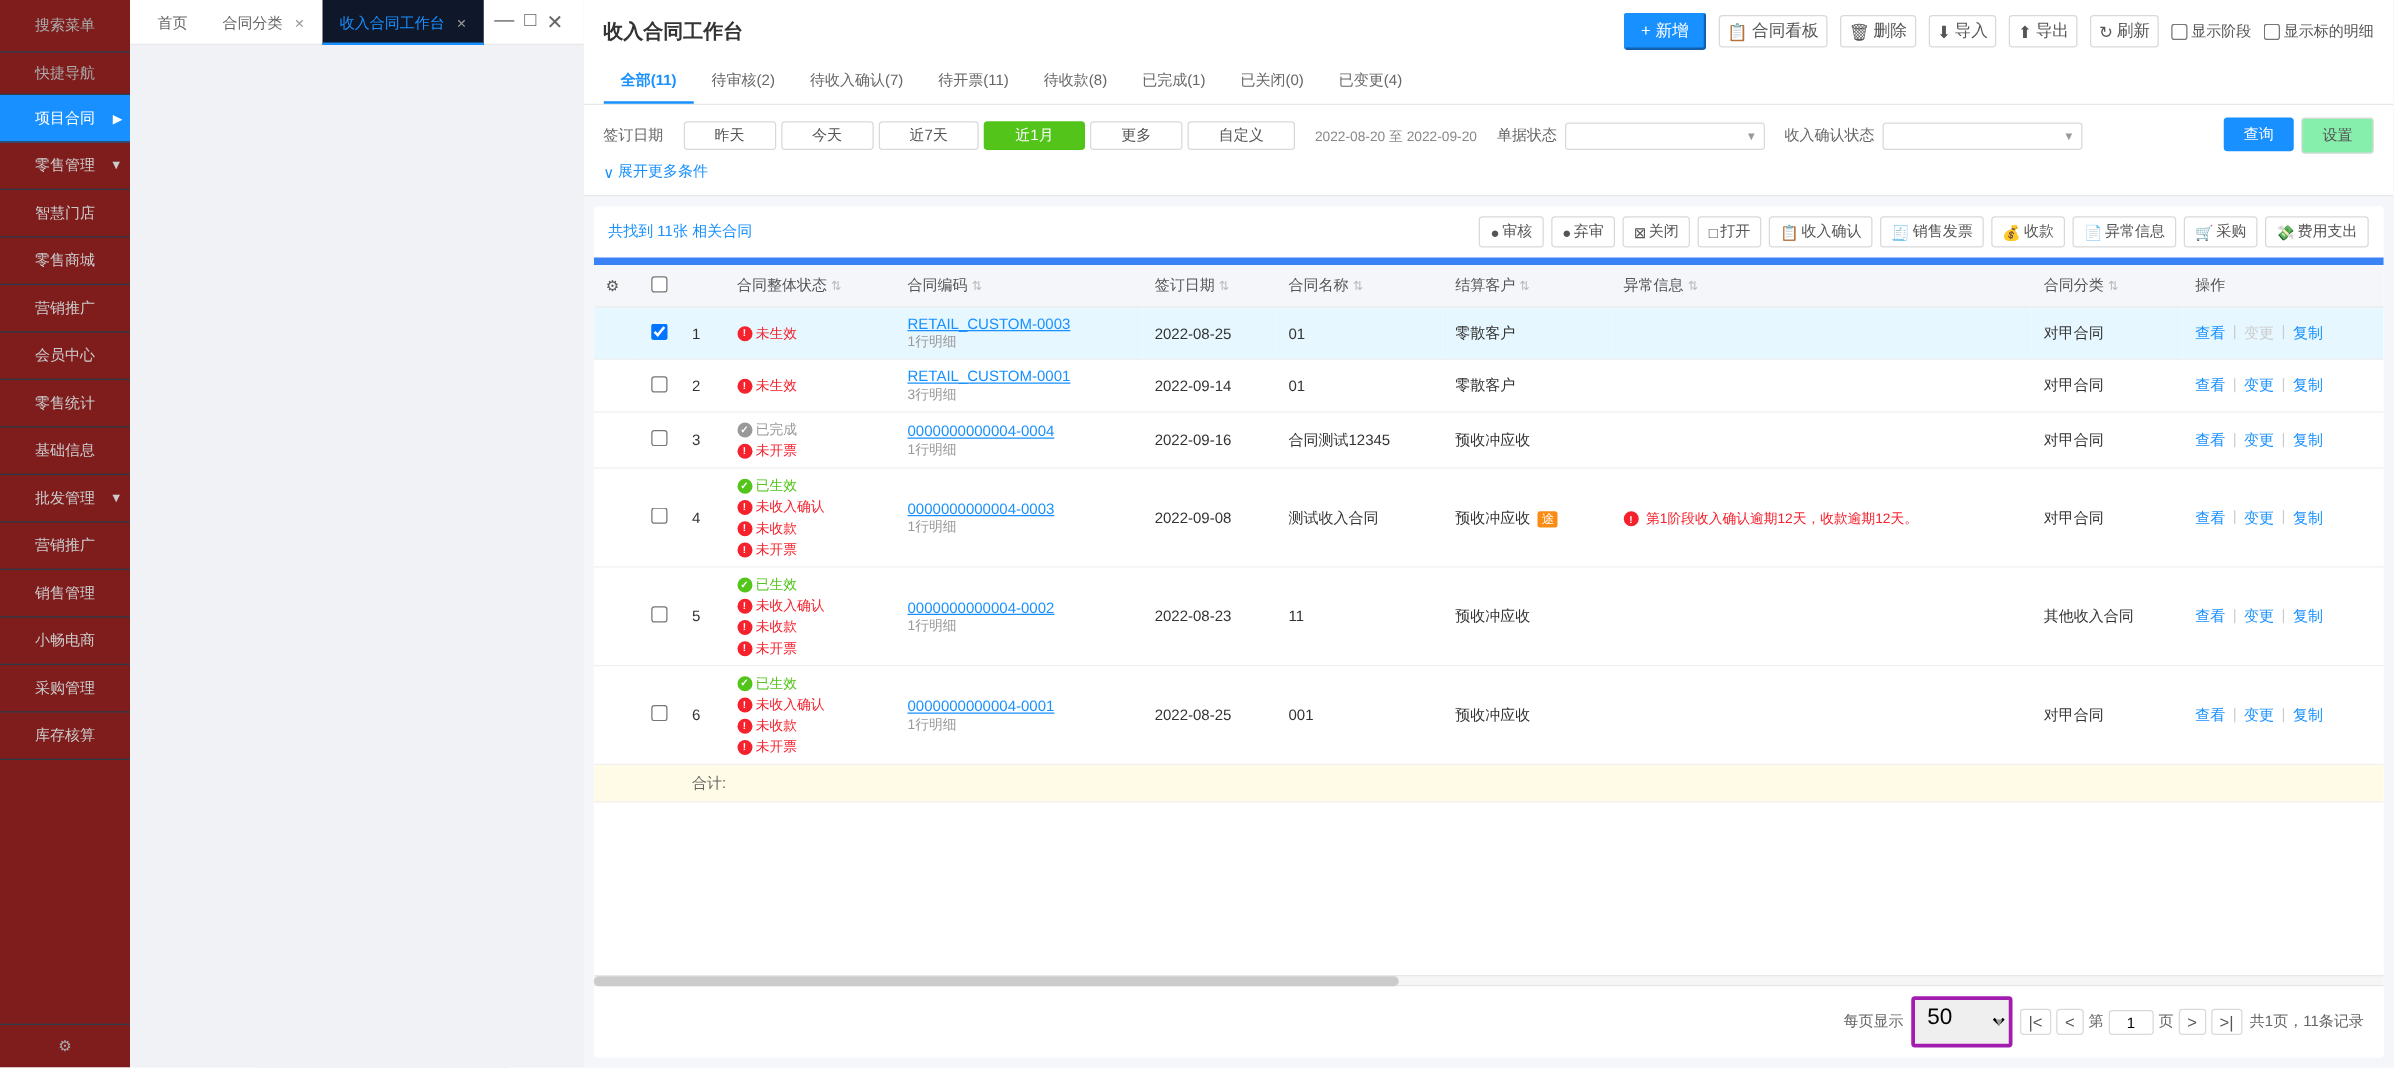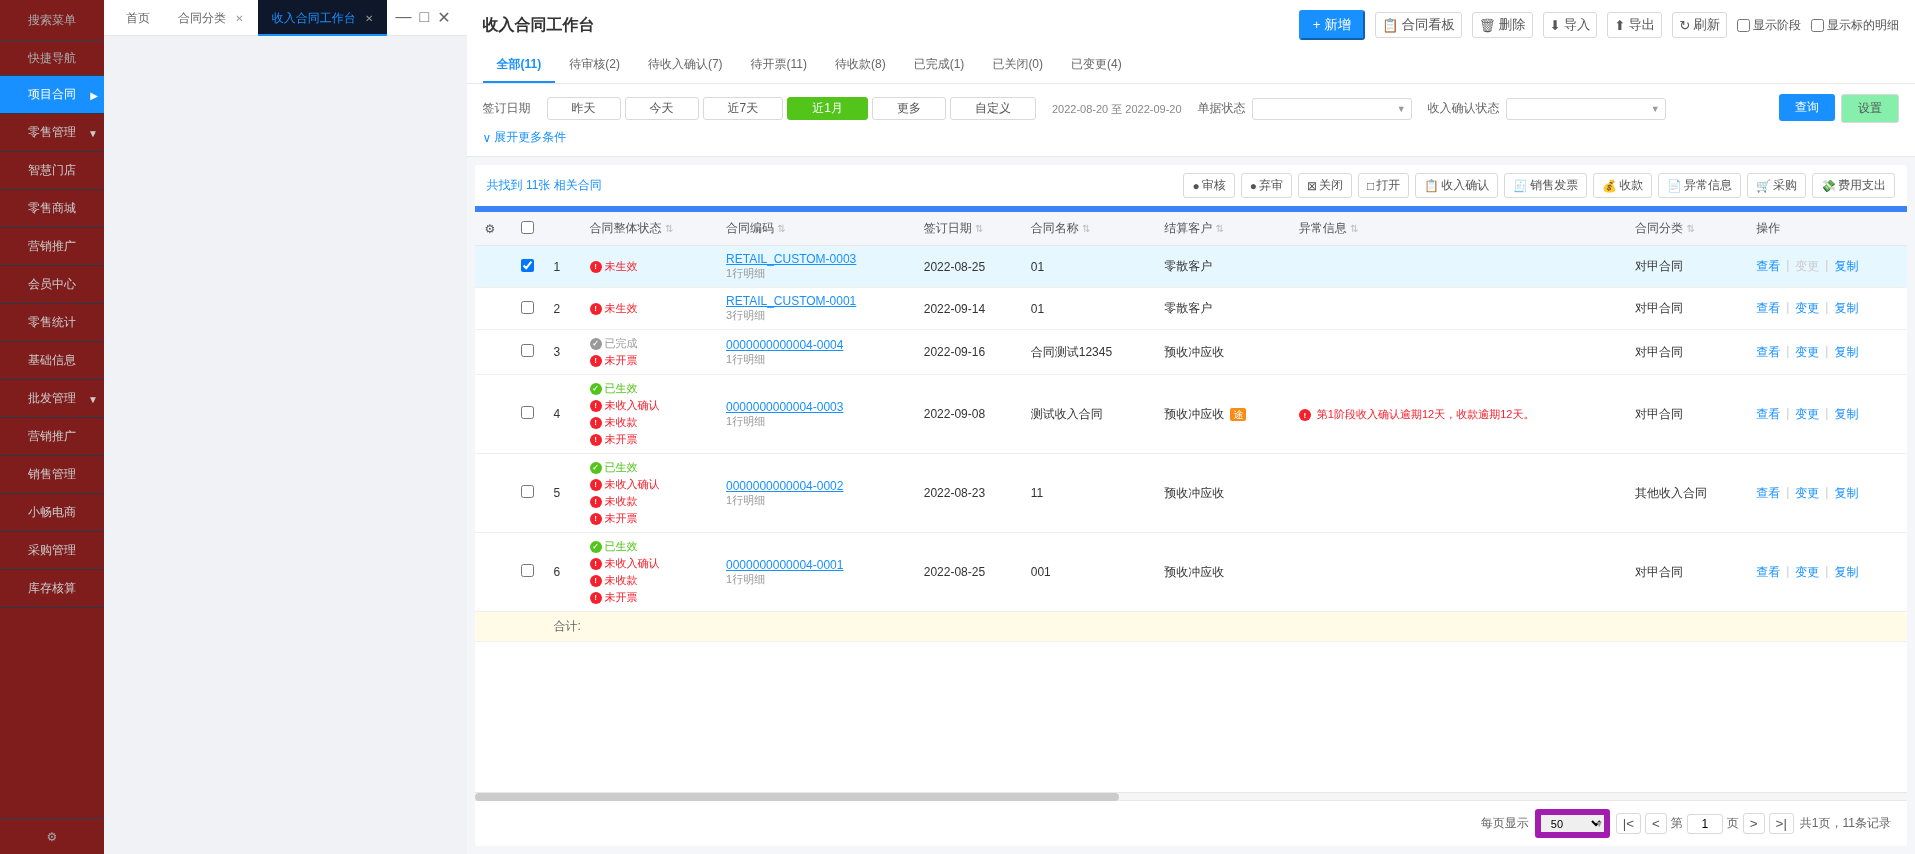--- a/index.html
+++ b/index.html
@@ -93,21 +93,21 @@
     .row-action-btn.disabled { color: #ccc; cursor: default; }
     .row-action-sep { color: #ccc; }
 
     
     .status-multi { display: flex; flex-direction: column; gap: 2px; }
     .status-row { display: flex; align-items: center; gap: 3px; font-size: 11px; }
 
     
     .table-footer { padding: 8px 16px; border-top: 1px solid #e8e8e8; display: flex; align-items: center; justify-content: flex-end; gap: 8px; font-size: 12px; color: #666; background: #fff; }
     .pagination-info { display: flex; align-items: center; gap: 6px; }
-    .page-size-select { border: 6px solid #a21caf; border-radius: 3px; padding: 2px 18px 1px 6px; font-size: 11px; }
+    .page-size-select { border: 3px solid #a21caf; border-radius: 3px; padding: 2px 18px 11px 6px; font-size: 18px; }
     .page-nav { display: flex; align-items: center; gap: 4px; }
     .page-nav-btn { padding: 2px 6px; border: 1px solid #d9d9d9; border-radius: 3px; cursor: pointer; color: #555; background: #fff; }
     .page-num-input { border: 1px solid #d9d9d9; border-radius: 3px; padding: 2px 4px; width: 36px; text-align: center; font-size: 12px; }
 
     
     .sum-row td { background: #fffbe6; font-weight: normal; color: #666; margin-top: 13px; }
 
     
     .error-info { color: #f5222d; font-size: 11px; }
 

